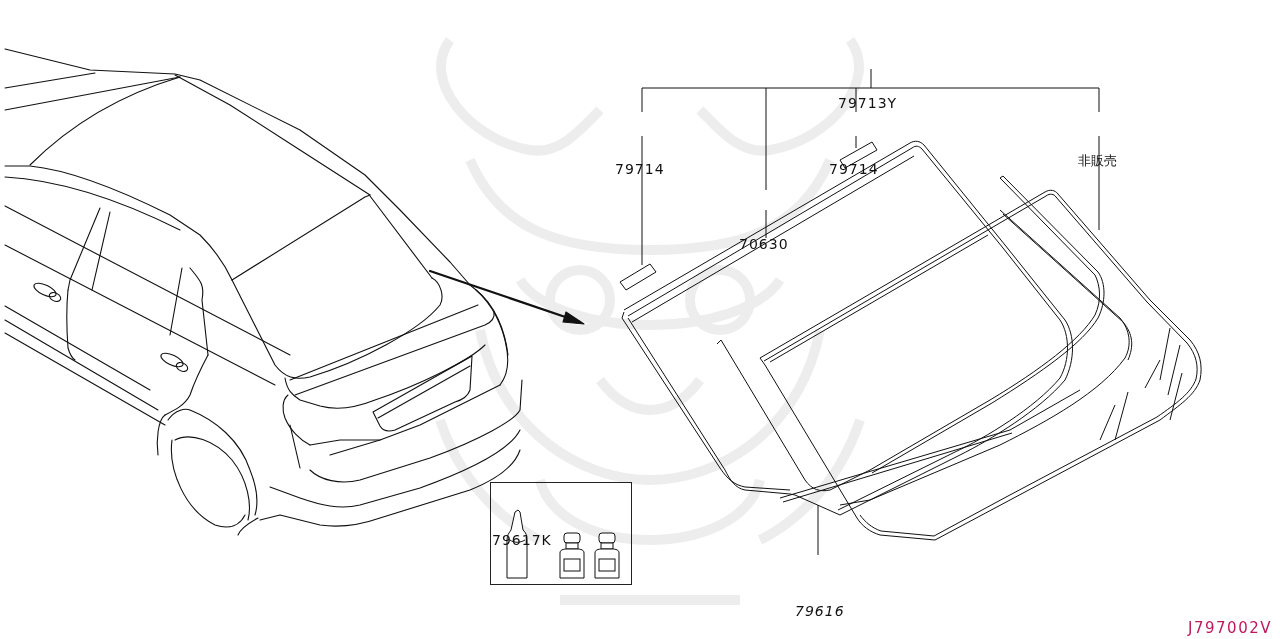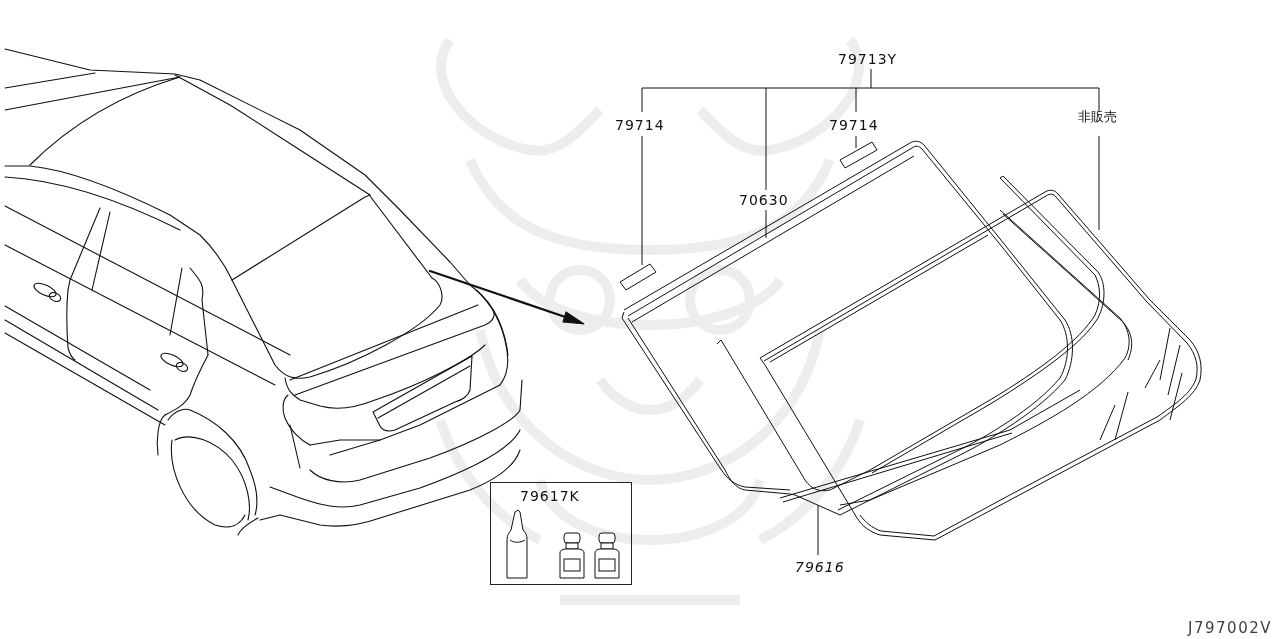--- a/index.html
+++ b/index.html
@@ -1,22 +1,22 @@
 <!DOCTYPE html>
 <html><head>
 <meta charset="utf-8">
 <style>
   html, body { margin: 0; padding: 0; background: #ffffff; }
   body { width: 1280px; height: 639px; position: relative; overflow: hidden;
          font-family: "DejaVu Sans", sans-serif; }
   .canvas { position: absolute; left: 0; top: 0; width: 1280px; height: 639px; }
   .label { position: absolute; font-family: "DejaVu Sans", sans-serif; font-size: 14px;
-           color: #111; letter-spacing: 1px; white-space: nowrap; line-height: 16px; }
+           color: #111; letter-spacing: 1px; white-space: nowrap; line-height: 16px; margin-top: 44px; }
   .label.cjk { font-size: 13px; letter-spacing: 0; }
-  .diagram-code { position: absolute; right: 8px; bottom: 2px; font-size: 15px; letter-spacing: 1.5px; color: #404040;
+  .diagram-code { position: absolute; right: 8px; bottom: 2px; font-size: 15px; letter-spacing: 1.5px; color: #be185d;
                   font-family: "DejaVu Sans", sans-serif; }
   .kit-box { position: absolute; left: 490px; top: 482px; width: 142px; height: 103px; border: 1px solid #222; box-sizing: border-box; }
   svg { position: absolute; left: 0; top: 0; }
 </style>
 </head>
 <body>
 
 <div class="canvas">
 
   <svg width="1280" height="639" viewBox="0 0 1280 639">
@@ -161,16 +161,16 @@
   </svg>
 
   <div class="kit-box"></div>
 
   <div class="label" style="left:838px; top:51px;">79713Y</div>
   <div class="label" style="left:615px; top:117px;">79714</div>
   <div class="label" style="left:829px; top:117px;">79714</div>
   <div class="label cjk" style="left:1078px; top:109px;">非販売</div>
   <div class="label" style="left:739px; top:192px;">70630</div>
   <div class="label" style="left:795px; top:559px;font-style:italic;">79616</div>
-  <div class="label" style="left:520px; top:488px;">79617K</div>
+  <div class="label" style="left:492px; top:488px;">79617K</div>
 
   <div class="diagram-code">J797002V</div>
 </div>
 
 </body></html>

